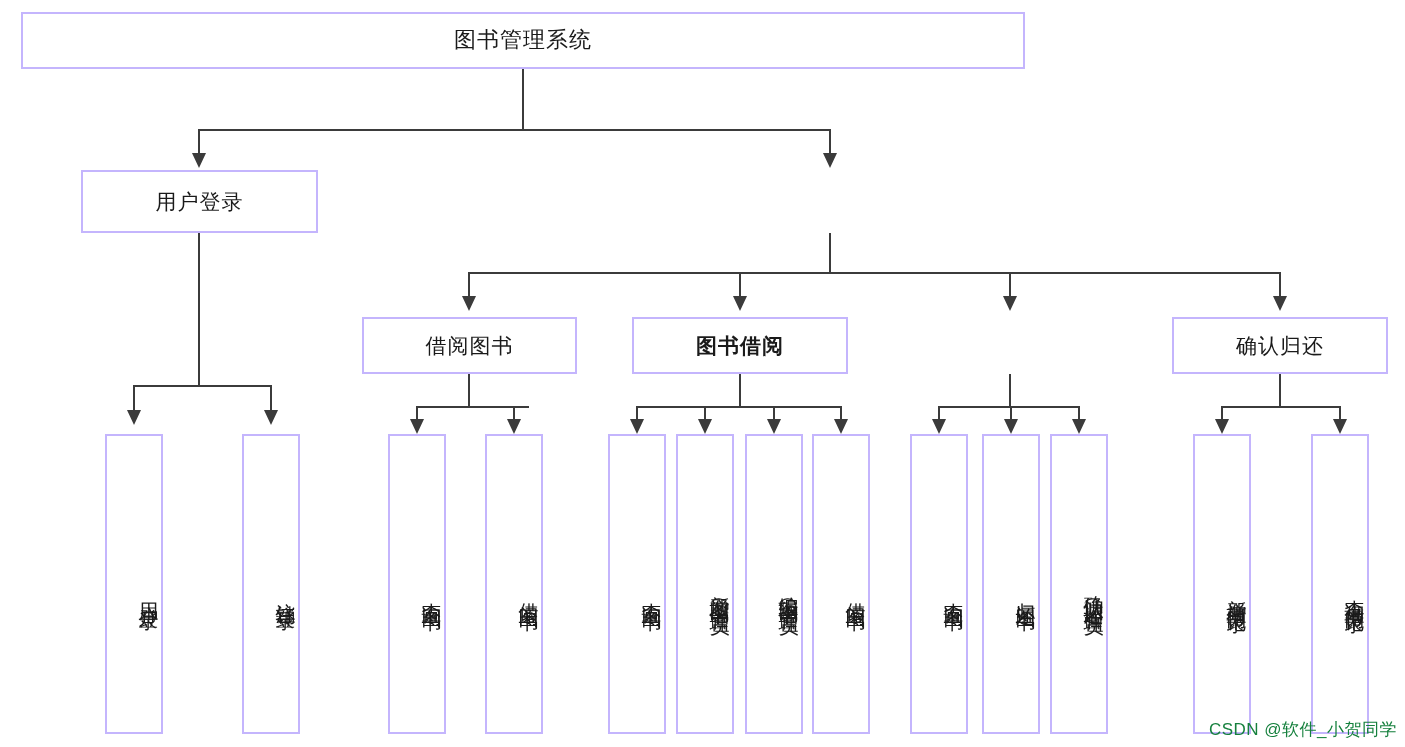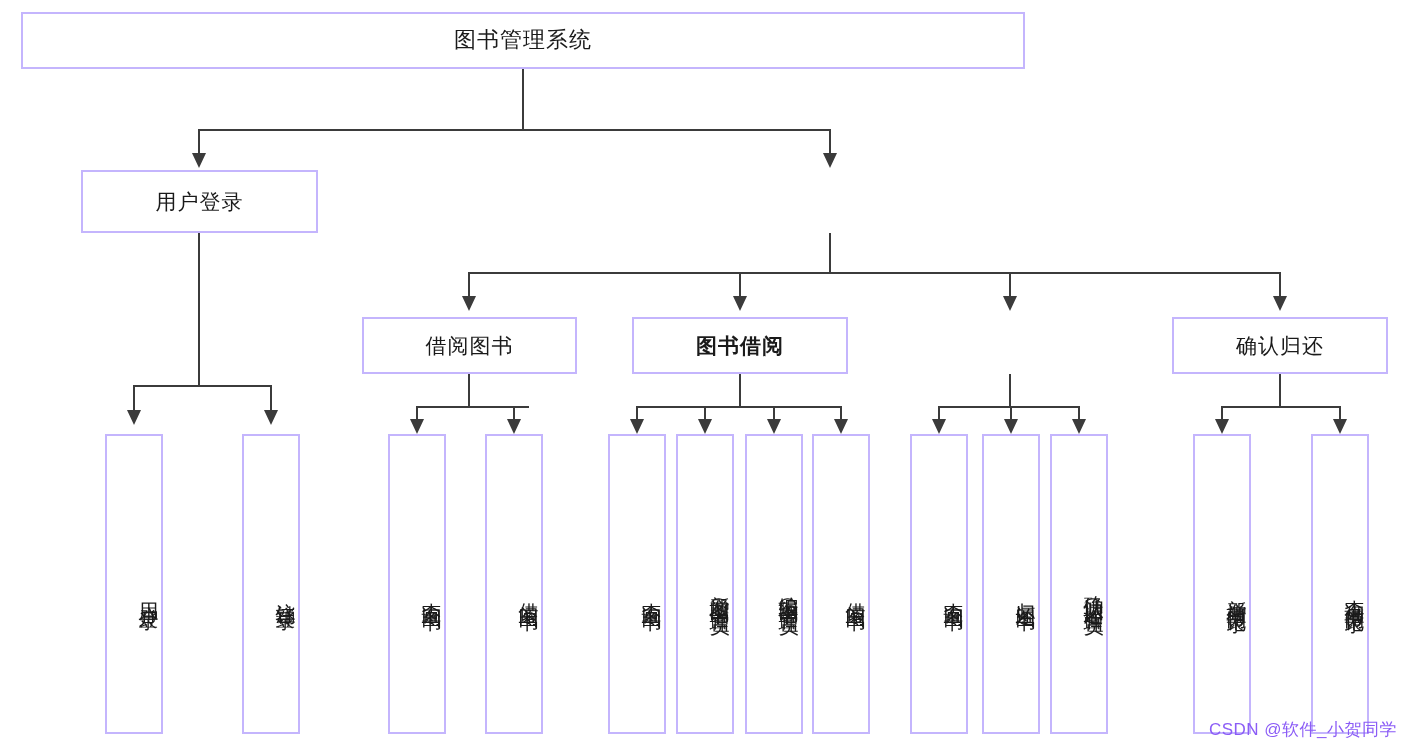--- a/index.html
+++ b/index.html
@@ -64,21 +64,21 @@
     width:0;height:0;
     border-left:7px solid transparent;
     border-right:7px solid transparent;
     border-top:15px solid #3b3b3b;
   }
   
   #watermark{
     position:absolute;
     right:8px;bottom:6px;
     font-size:17px;
-    color:#8b5cf6;
+    color:#15803d;
     letter-spacing:0.5px;
     white-space:nowrap;
     pointer-events:none;
   }
 </style>
 </head>
 <body>
 
 <div id="diagram">
 

